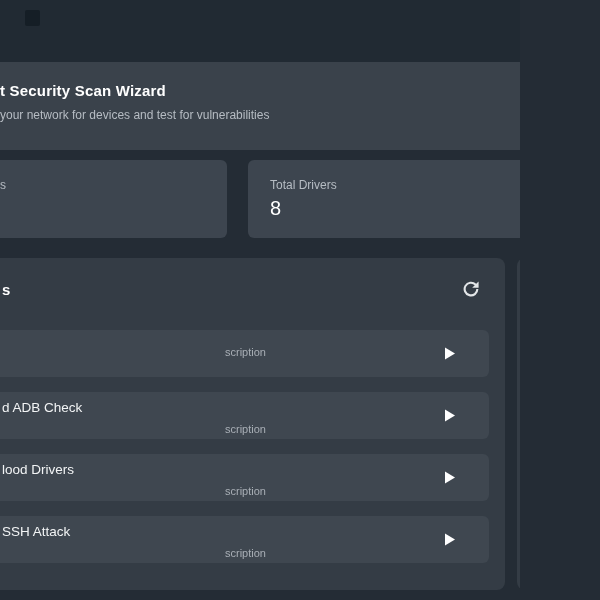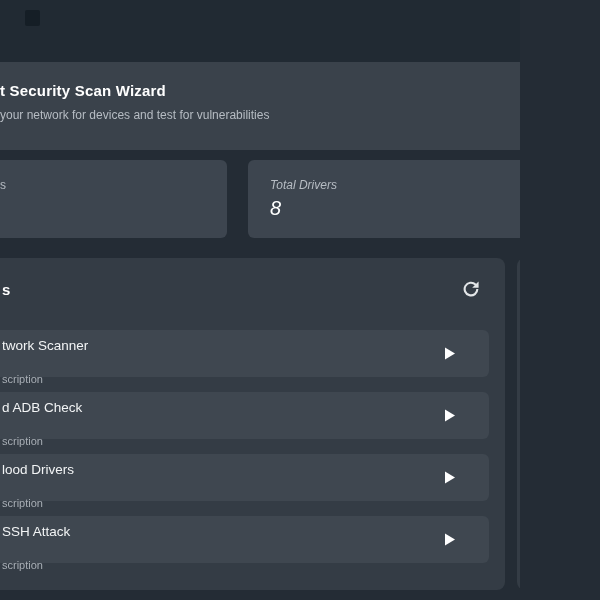--- a/index.html
+++ b/index.html
@@ -14,40 +14,40 @@
   .header{position:absolute;left:-20px;top:62px;width:660px;height:88px;background:#3a424b;border-radius:6px;}
   .header-inner{padding:20px 0 0 20px;}
   .title{color:#ffffff;font-size:15px;font-weight:700;letter-spacing:.2px;}
   .subtitle{margin-top:9px;color:#b6bcc3;font-size:12px;}
 
   
   .card{position:absolute;background:#3d454f;border-radius:6px;}
   .stat-card{top:160px;height:78px;}
   .stat-left{left:-100px;width:327px;}
   .stat-left .stat-label{padding-left:100px;}
-  .stat-mid{left:248px;width:324px;padding:18px 0 0 22px;font-style:italic;}
+  .stat-mid{left:248px;width:324px;padding:18px 0 0 22px;}
   .stat-right{left:595px;width:40px;}
   .stat-label{color:#b6bcc3;font-size:12px;padding-top:18px;}
   .stat-mid .stat-label{padding-top:0;}
   .stat-value{color:#ffffff;font-size:20px;font-weight:500;margin-top:5px;}
 
   
   .panel{position:absolute;top:258px;height:332px;background:#343c45;border-radius:8px;}
   .scripts-panel{left:-60px;width:565px;}
   .devices-side{left:517px;width:240px;}
 
   .panel-title{color:#ffffff;font-size:15px;font-weight:700;}
   .scripts-title{position:absolute;left:62px;top:23px;}
   .refresh{position:absolute;top:21px;right:24px;width:20px;height:20px;border:none;background:transparent;padding:0;cursor:pointer;}
 
   .script-item{position:absolute;left:16px;right:16px;height:47px;background:#3f4750;border-radius:6px;}
   .script-item.i0{top:72px;} .script-item.i1{top:134px;} .script-item.i2{top:196px;} .script-item.i3{top:258px;}
   .script-text{padding:8px 0 0 46px;}
   .item-title{color:#f2f4f5;font-size:13.5px;font-weight:500;}
-  .item-desc{color:#a9afb6;font-size:11px;margin-top:20px;}
+  .item-desc{color:#a9afb6;font-size:11px;margin-top:8px;text-align:center;}
   .play{position:absolute;right:32px;top:16px;width:15px;height:15px;border:none;background:transparent;padding:0;cursor:pointer;}
 
   .devices-title{position:absolute;left:13px;top:23px;}
   .device-item{position:absolute;left:13px;width:215px;height:47px;background:#3f4750;border-radius:6px;}
   .device-item.i0{top:72px;} .device-item.i1{top:134px;} .device-item.i2{top:196px;} .device-item.i3{top:258px;}
   .dev-icon{position:absolute;left:17px;top:13px;width:24px;height:20px;}
   .dev-text{padding:7px 0 0 61px;}
   .dev-name{color:#f2f4f5;font-size:13px;font-weight:500;}
   .dev-status{color:#66bb6a;font-size:11px;margin-top:3px;}
 </style>
@@ -81,21 +81,20 @@
   <div class="panel scripts-panel">
     <div class="panel-title scripts-title">s</div>
     <button class="refresh">
       <svg width="20" height="20" viewBox="0 0 20 20">
         <path d="M15.2 4.8A7.4 7.4 0 1 0 17.4 10h-2.1a5.3 5.3 0 1 1-1.55-3.75L11.2 8.8h6.4V2.4l-2.4 2.4z" fill="#e3e6e8"></path>
       </svg>
     </button>
 
     <div class="script-item i0">
       <div class="script-text">
-        <div class="item-title">twork Scanner</div>
         <div class="item-desc">scription</div>
       </div>
       <button class="play">
         <svg width="15" height="15" viewBox="0 0 15 15">
             <polygon points="3,1.5 13,7.5 3,13.5" fill="#ffffff"></polygon>
           </svg>
       </button>
     </div>
 
     <div class="script-item i1">

